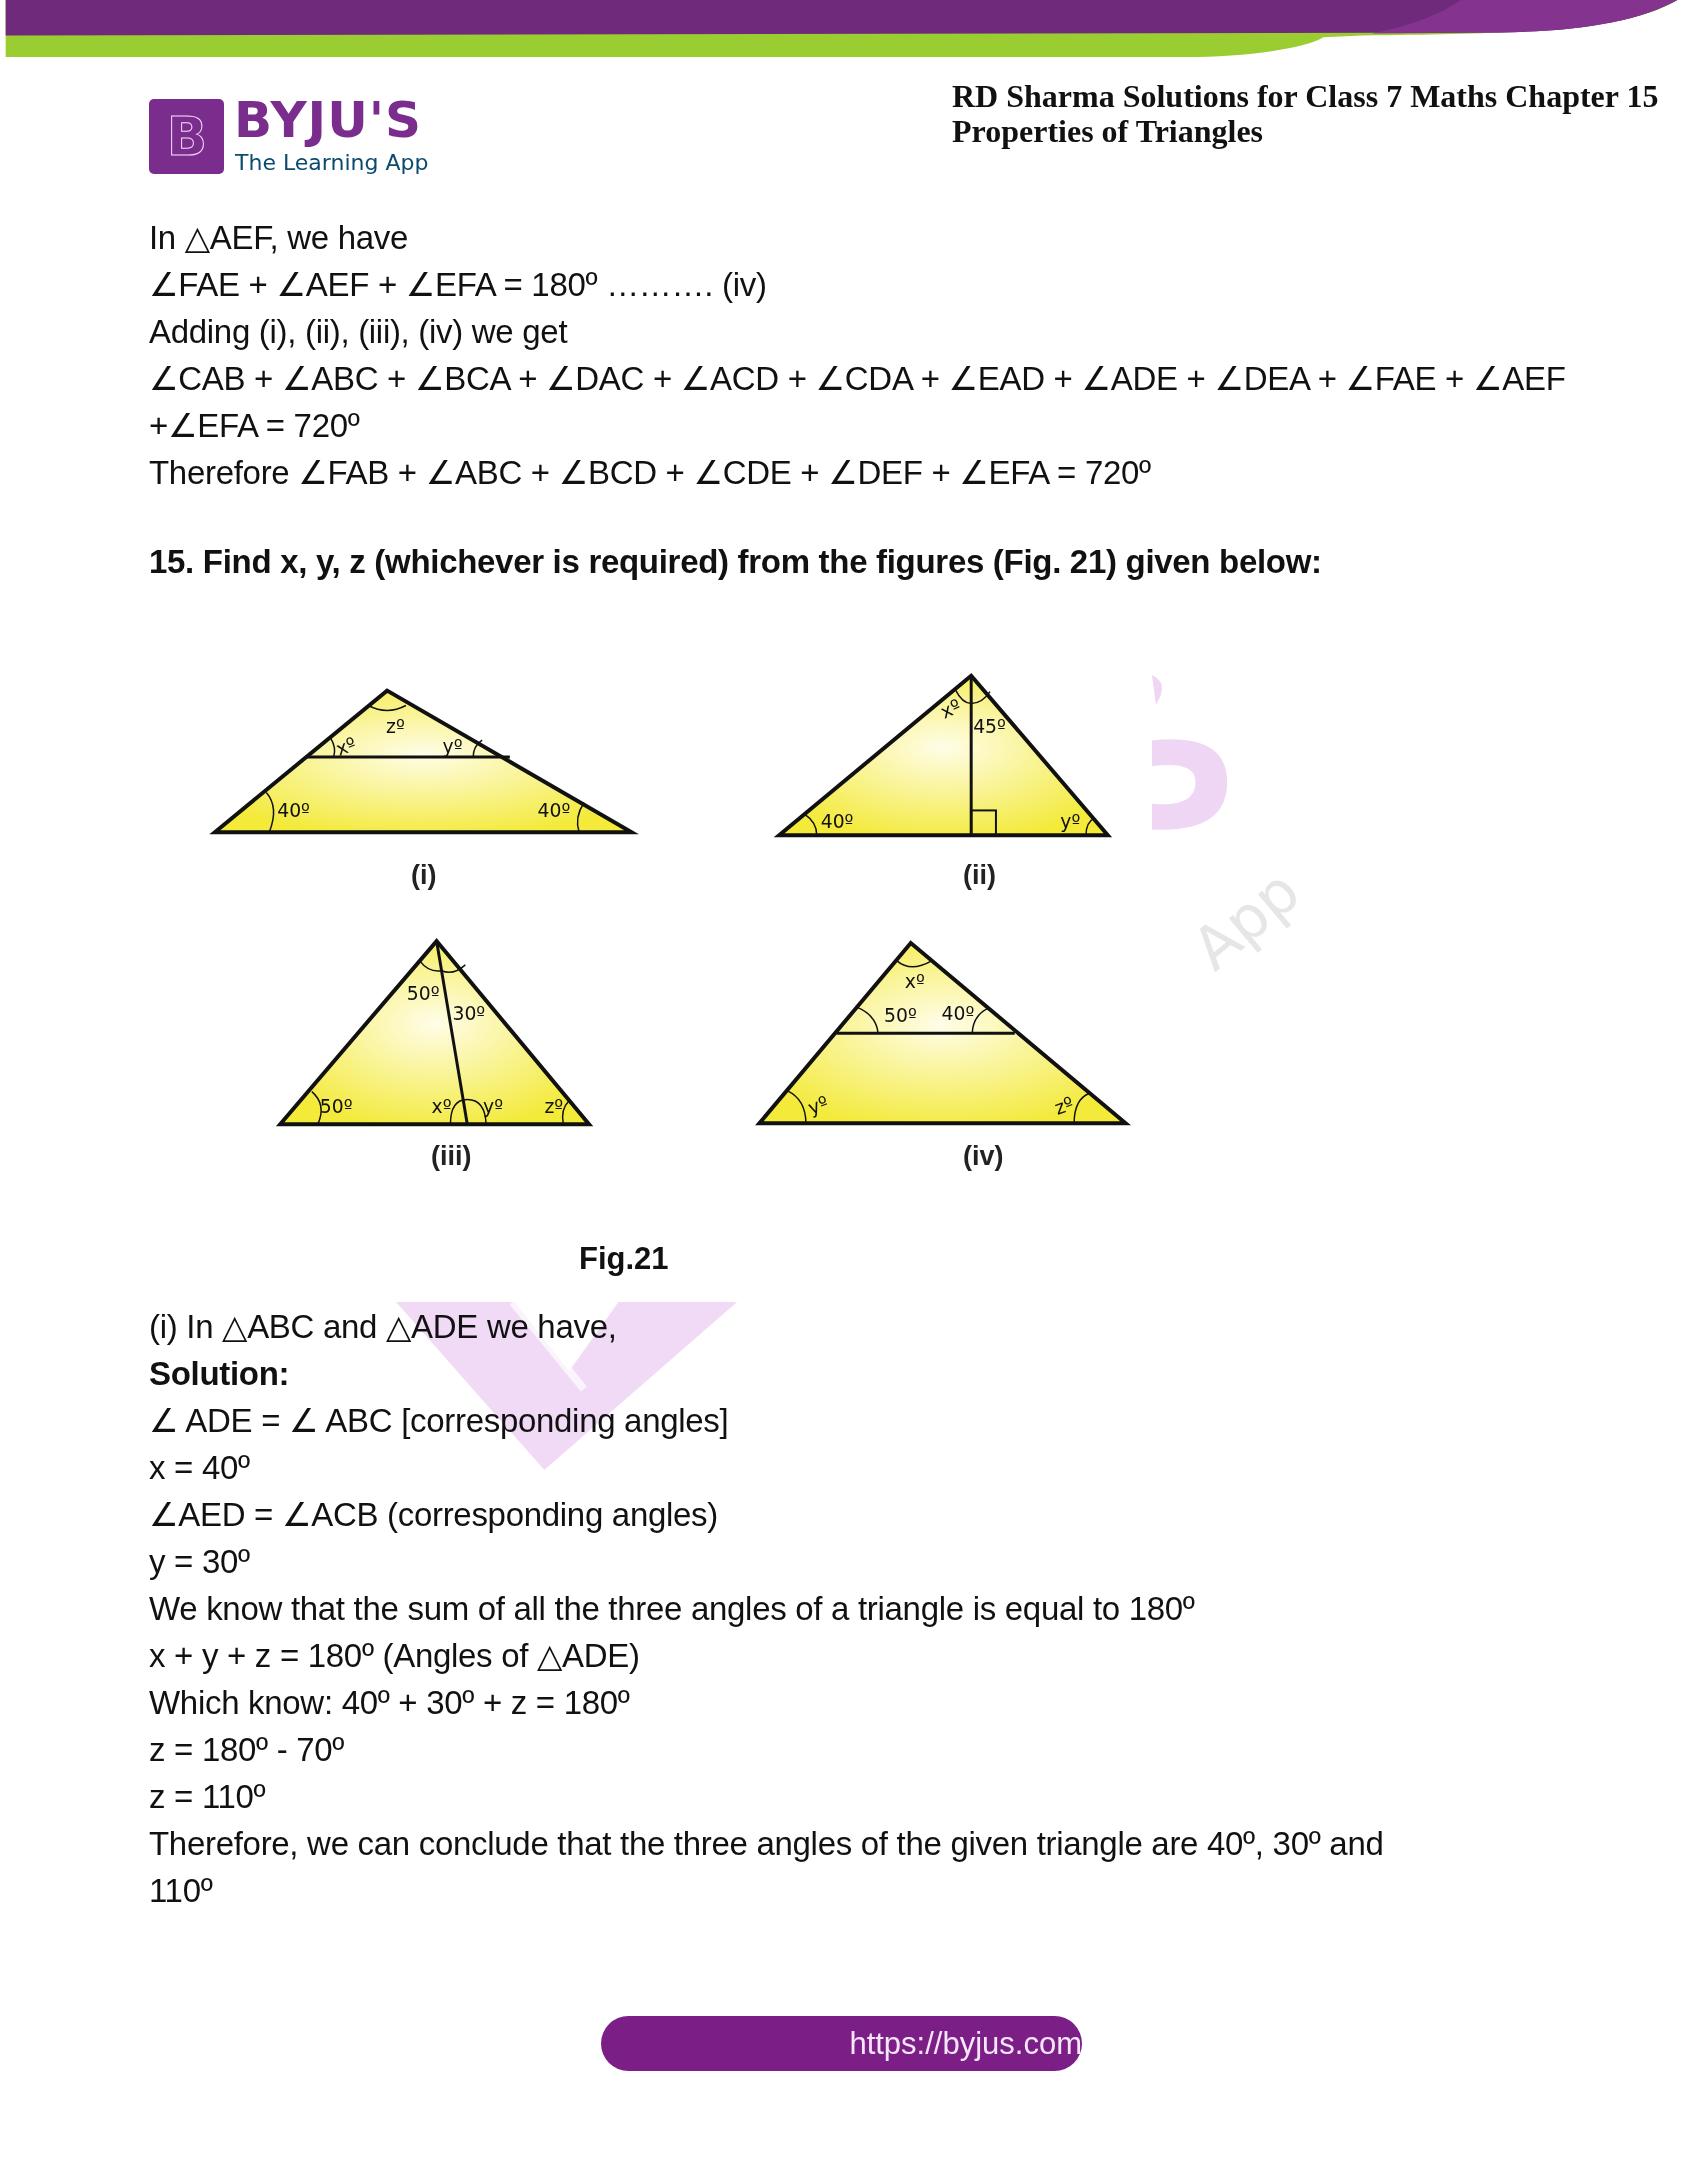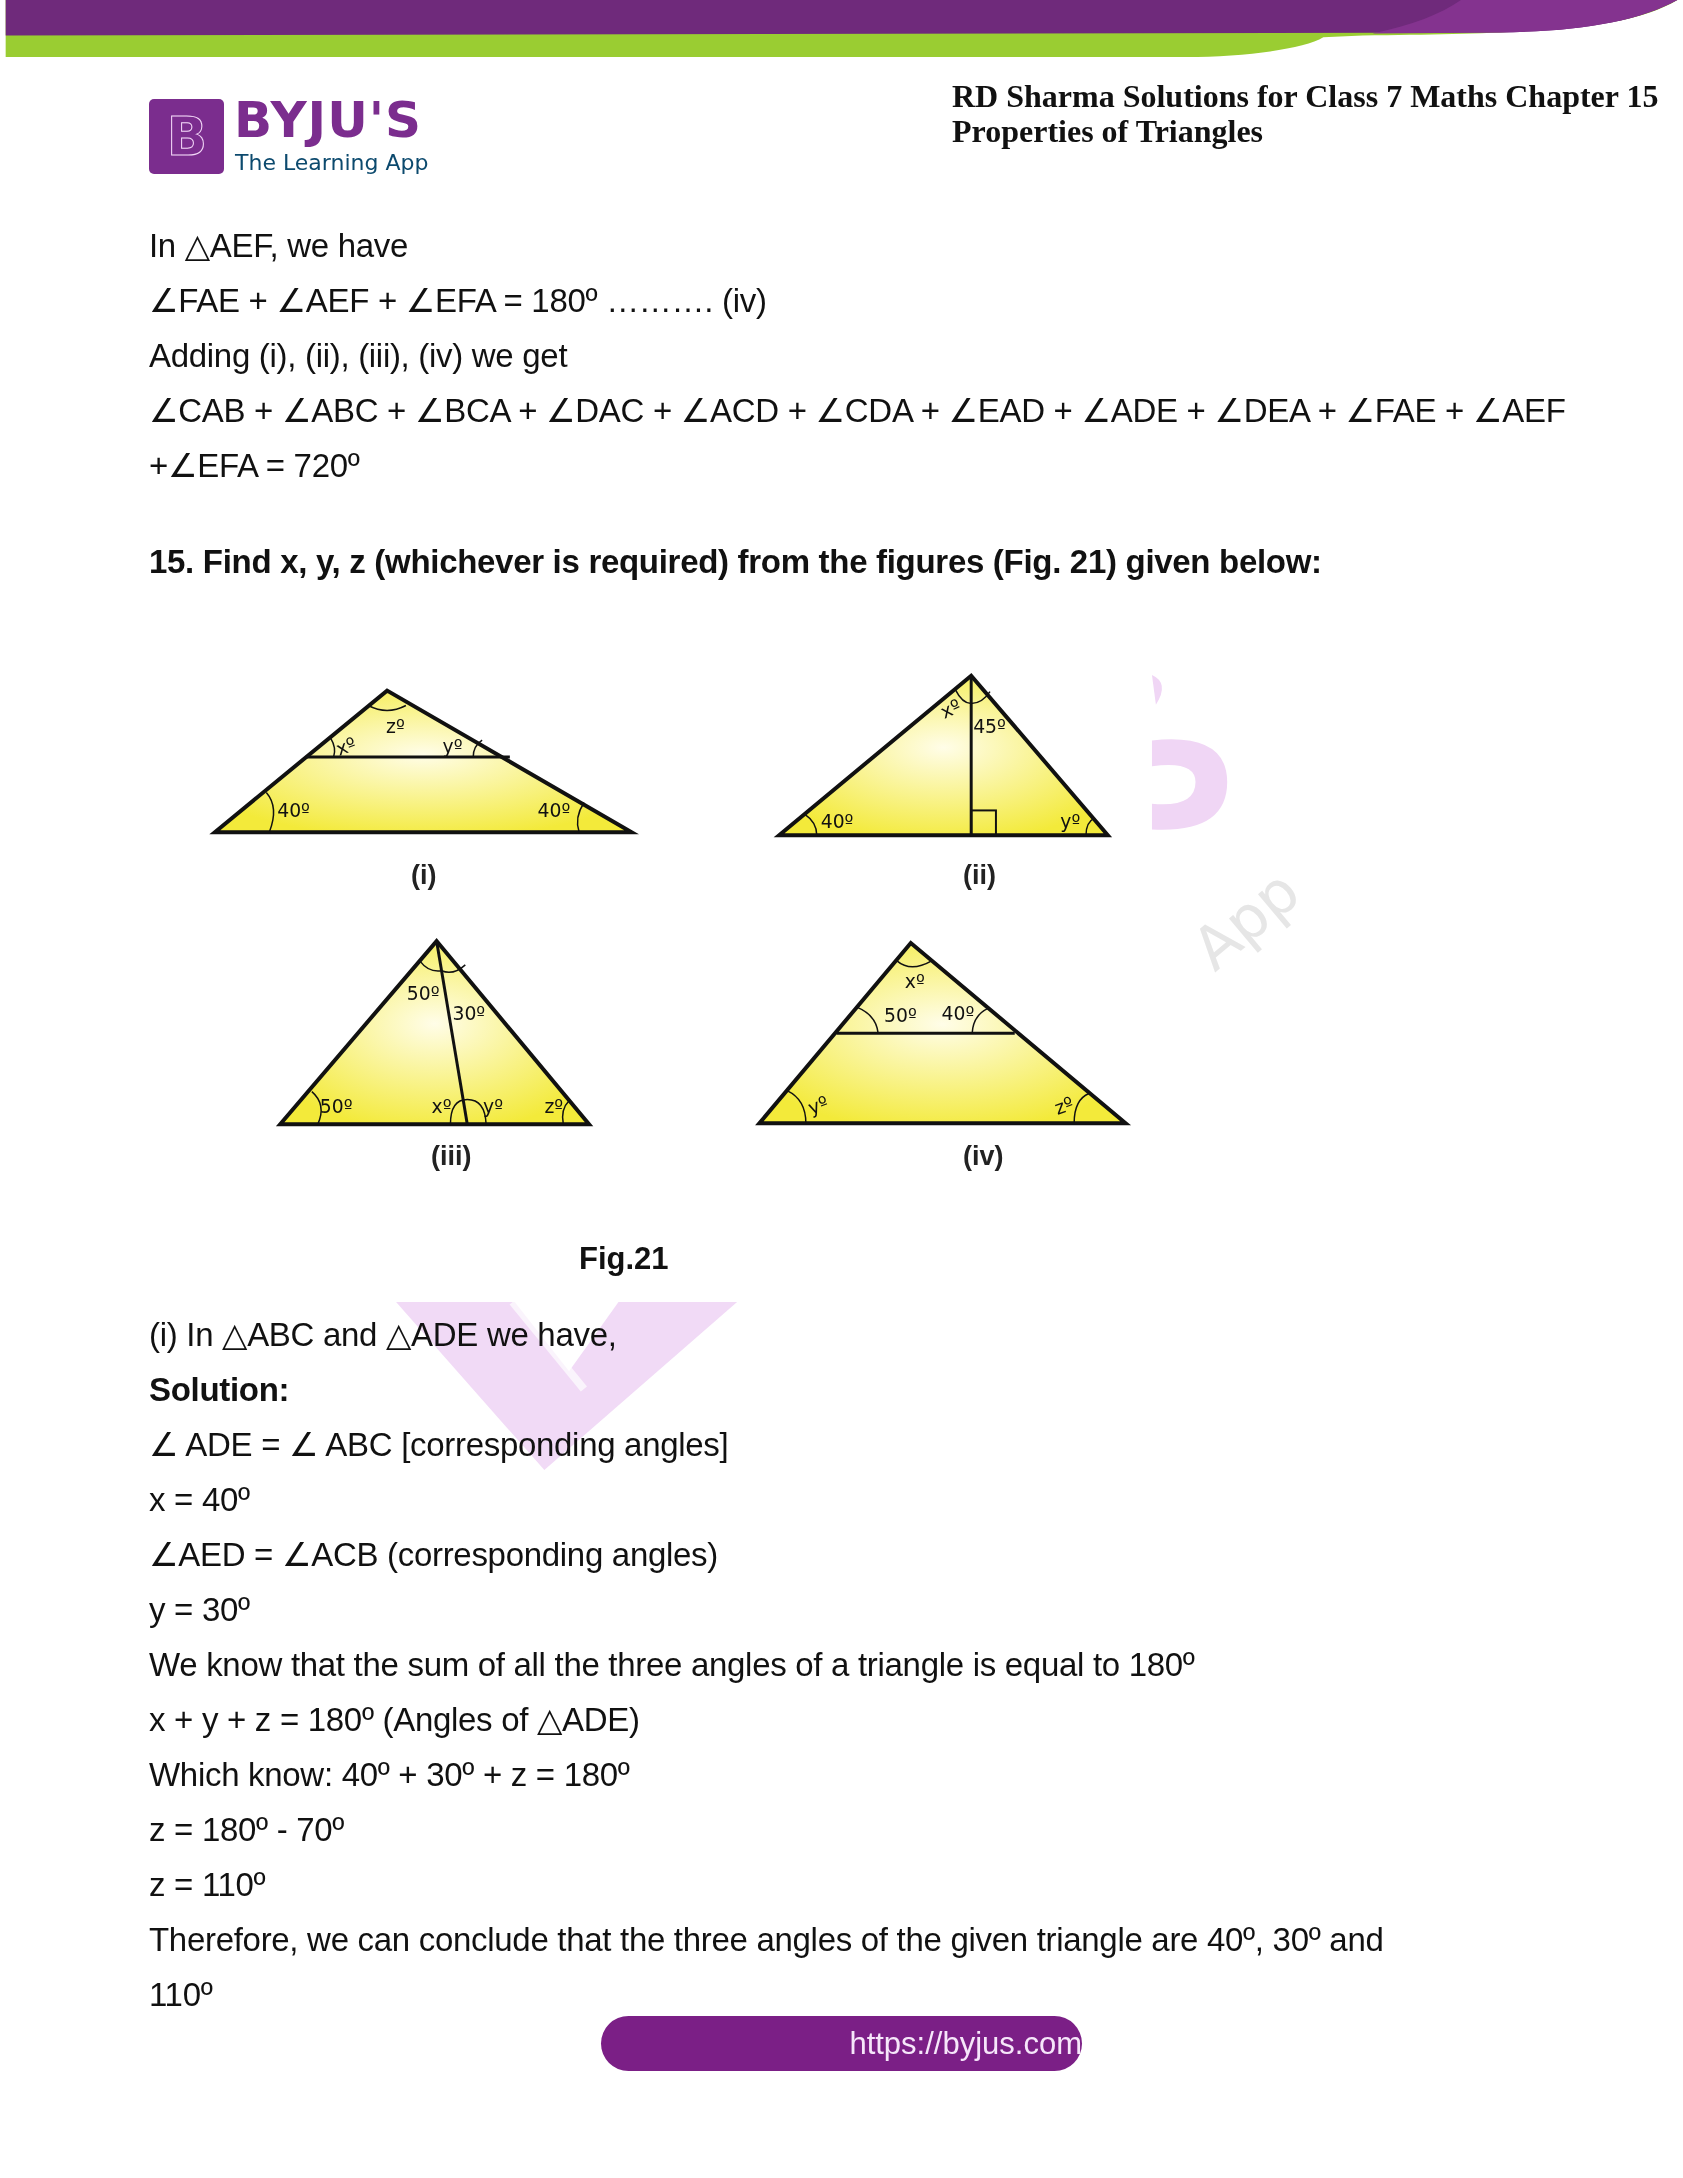--- a/index.html
+++ b/index.html
@@ -31,21 +31,21 @@
   }
   .doc-header {
     position: absolute; left: 952px; top: 79px; width: 713px;
     font-family: "Liberation Serif", "DejaVu Serif", serif; font-weight: bold;
     font-size: 32px; line-height: 35px; color: #111;
   }
   .body-text {
     position: absolute; left: 149px; font-size: 33px; line-height: 47px; color: #111;
     font-family: "Liberation Sans", "DejaVu Sans", sans-serif; letter-spacing: -0.3px;
   }
-  .line { white-space: nowrap; margin-top: 8px; }
+  .line { white-space: nowrap; }
   .question {
     position: absolute; left: 149px; top: 543px; font-size: 33px; font-weight: bold;
     white-space: nowrap; letter-spacing: -0.3px;
   }
   .figures { position: absolute; left: 0; top: 634px; width: 1603px; height: 634px; }
   .fig-caption {
     position: absolute; font-size: 27px; font-weight: bold; color: #222;
   }
   .fig-title {
     position: absolute; left: 579px; top: 1241px; font-size: 31px; font-weight: bold; text-align: center;
@@ -80,20 +80,21 @@
   <div>RD Sharma Solutions for Class 7 Maths Chapter 15</div>
   <div>Properties of Triangles</div>
 </div>
 
 <div class="body-text" style="top:214px;">
   <div class="line">In △AEF, we have</div>
   <div class="line">∠FAE + ∠AEF + ∠EFA = 180º ………. (iv)</div>
   <div class="line">Adding (i), (ii), (iii), (iv) we get</div>
   <div class="line">∠CAB + ∠ABC + ∠BCA + ∠DAC + ∠ACD + ∠CDA + ∠EAD + ∠ADE + ∠DEA + ∠FAE + ∠AEF</div>
   <div class="line">+∠EFA = 720º</div>
+  <div class="line">Therefore ∠FAB + ∠ABC + ∠BCD + ∠CDE + ∠DEF + ∠EFA = 720º</div>
 </div>
 
 <div class="question">15. Find x, y, z (whichever is required) from the figures (Fig. 21) given below:</div>
 
 <svg class="watermark" style="left:1148px; top:663px;" width="198" height="337" viewBox="0 0 200 340">
   <path d="M4,12 Q22,20 8,42 Z" fill="#f0d6f5"></path>
   <path d="M4,78 Q80,70 80,120 Q80,172 4,168 L4,142 Q48,146 48,120 Q48,98 4,104 Z" fill="#f0d6f5"></path>
   <text x="30" y="290" transform="rotate(-40 80 250)" font-size="60" fill="#e6e6e6" font-family="DejaVu Sans, sans-serif">App</text>
 </svg>
 

